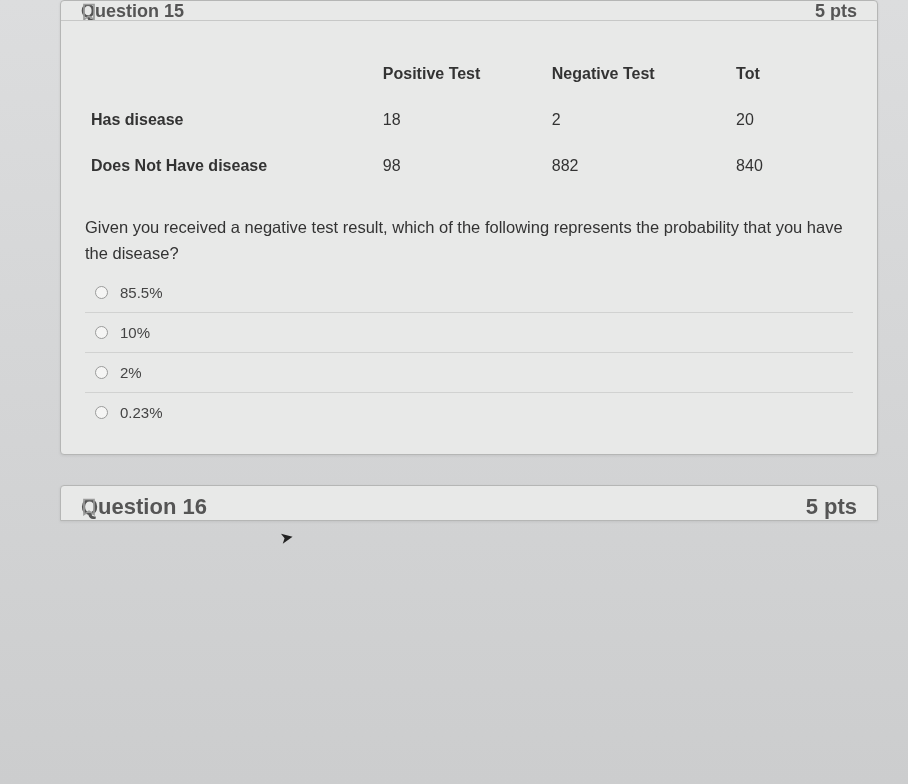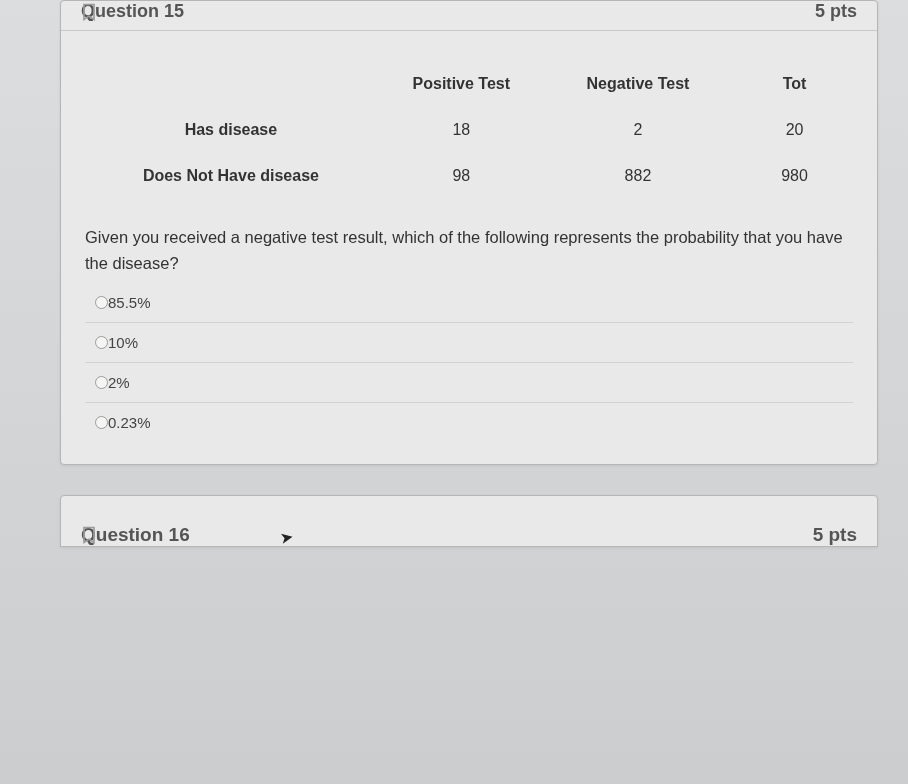--- a/index.html
+++ b/index.html
@@ -27,70 +27,71 @@
     }
     .card-header {
       display: flex;
       justify-content: space-between;
       align-items: center;
       padding: 0 20px 8px 20px;
       border-bottom: 1px solid #c7c8c7;
       font-weight: 700;
       color: #555;
       font-size: 18px;
-      height: 30px;
+      height: 20px;
       overflow: hidden;
     }
     .card-header-bottom {
       display: flex;
       justify-content: space-between;
       align-items: center;
-      padding: 28px 20px 0 20px;
+      padding: 8px 20px 0 20px;
       font-weight: 700;
       color: #555;
-      font-size: 19px;
+      font-size: 22px;
     }
     .card-body {
       padding: 30px 24px 10px 24px;
     }
     .intro {
       font-size: 16.5px;
       line-height: 1.55;
       color: #333;
       margin-bottom: 28px;
     }
     table.data {
       width: 100%;
       border-collapse: collapse;
       margin-bottom: 26px;
     }
     table.data th, table.data td {
-      text-align: center;
+      text-align: left;
       padding: 14px 6px;
       font-size: 16px;
       color: #333;
     }
     table.data th { font-weight: 700; }
     table.data td.rowhead { font-weight: 700; }
     table.data .c1 { width: 38%; }
     table.data .c2 { width: 22%; }
     table.data .c3 { width: 24%; }
-    table.data .c4 { width: 16%; text-align: center; padding-right: 0;}
+    table.data .c4 { width: 16%; text-align: left; padding-right: 0;}
     .question-text {
       font-size: 16.5px;
       line-height: 1.55;
       color: #333;
       margin-bottom: 7px;
     }
     .options {
       padding: 0 0 12px 0;
     }
     .option {
       display: flex;
       align-items: center;
+      gap: 12px;
       padding: 11px 10px;
       border-bottom: 1px solid #d1d2d1;
       font-size: 15px;
       color: #444;
     }
     .option:last-child { border-bottom: none; align-items: center; }
     .radio {
       width: 13px;
       height: 13px;
       border: 1.5px solid #9a9b9a;
@@ -155,21 +156,21 @@
           <tr>
             <td class="rowhead c1">Has disease</td>
             <td class="c2">18</td>
             <td class="c3">2</td>
             <td class="c4">20</td>
           </tr>
           <tr>
             <td class="rowhead c1">Does Not Have disease</td>
             <td class="c2">98</td>
             <td class="c3">882</td>
-            <td class="c4">980</td>
+            <td class="c4">840</td>
           </tr>
         </tbody>
       </table>
 
       <p class="question-text">Given you received a negative test result, which of the following represents the probability that you have the disease?</p>
 
       <div class="cursor">➤</div>
 
       <div class="options">
         <label class="option">

